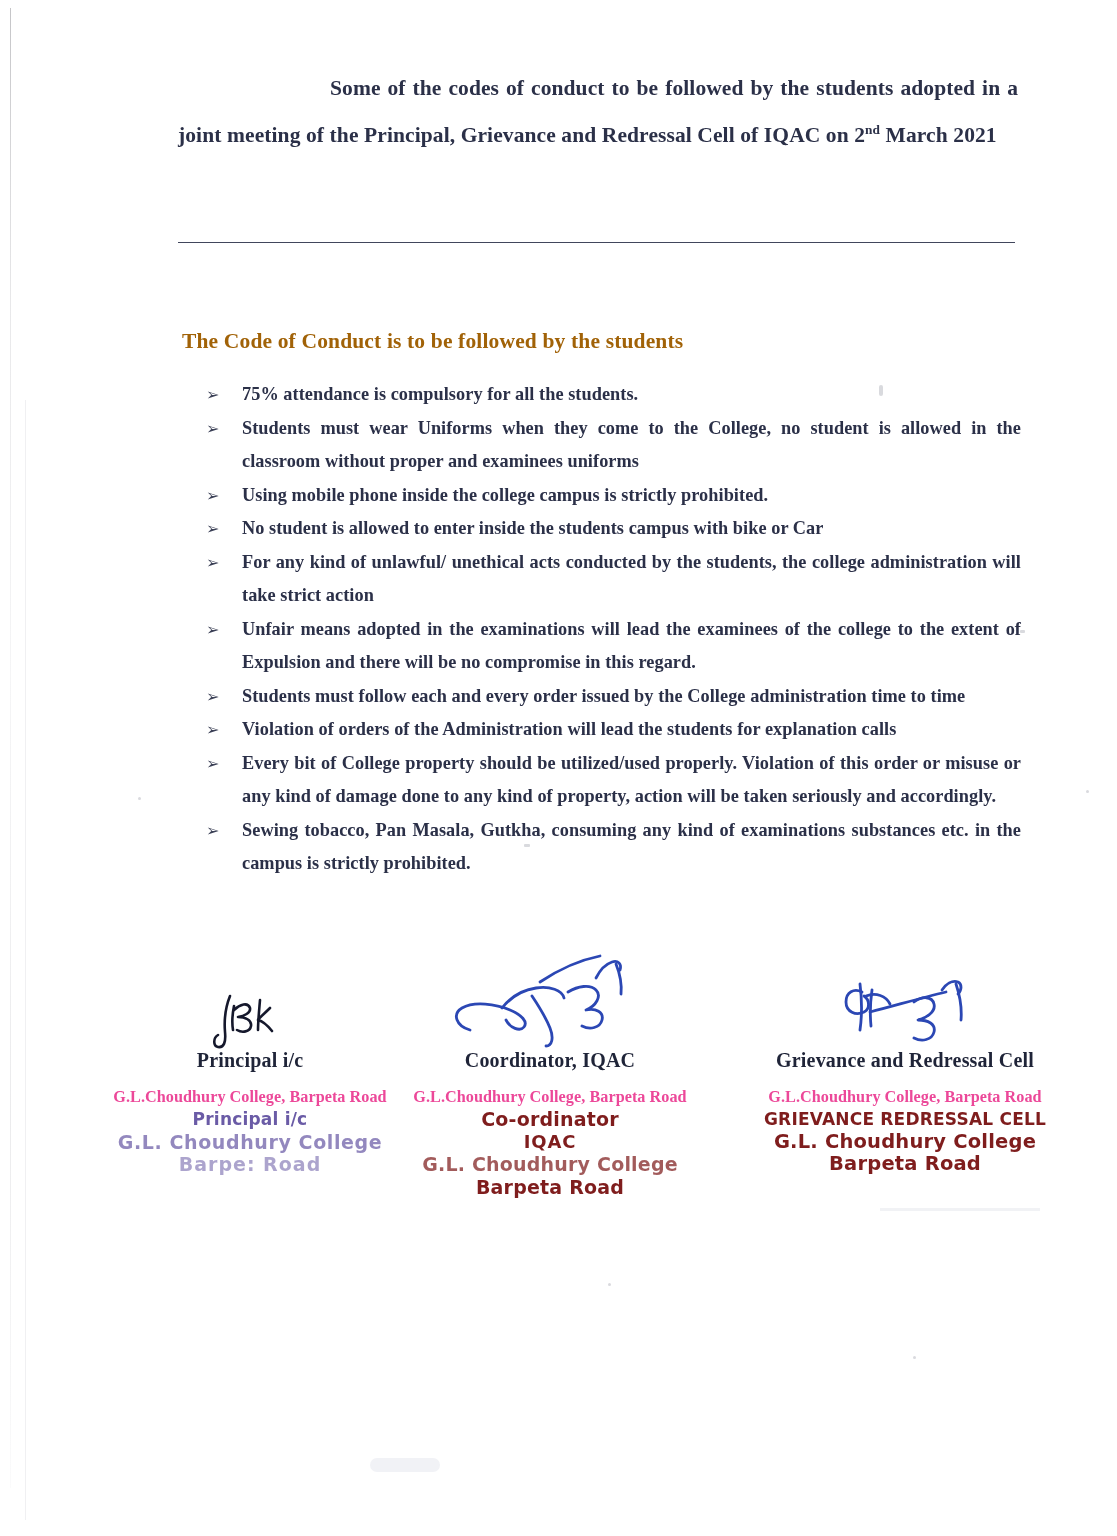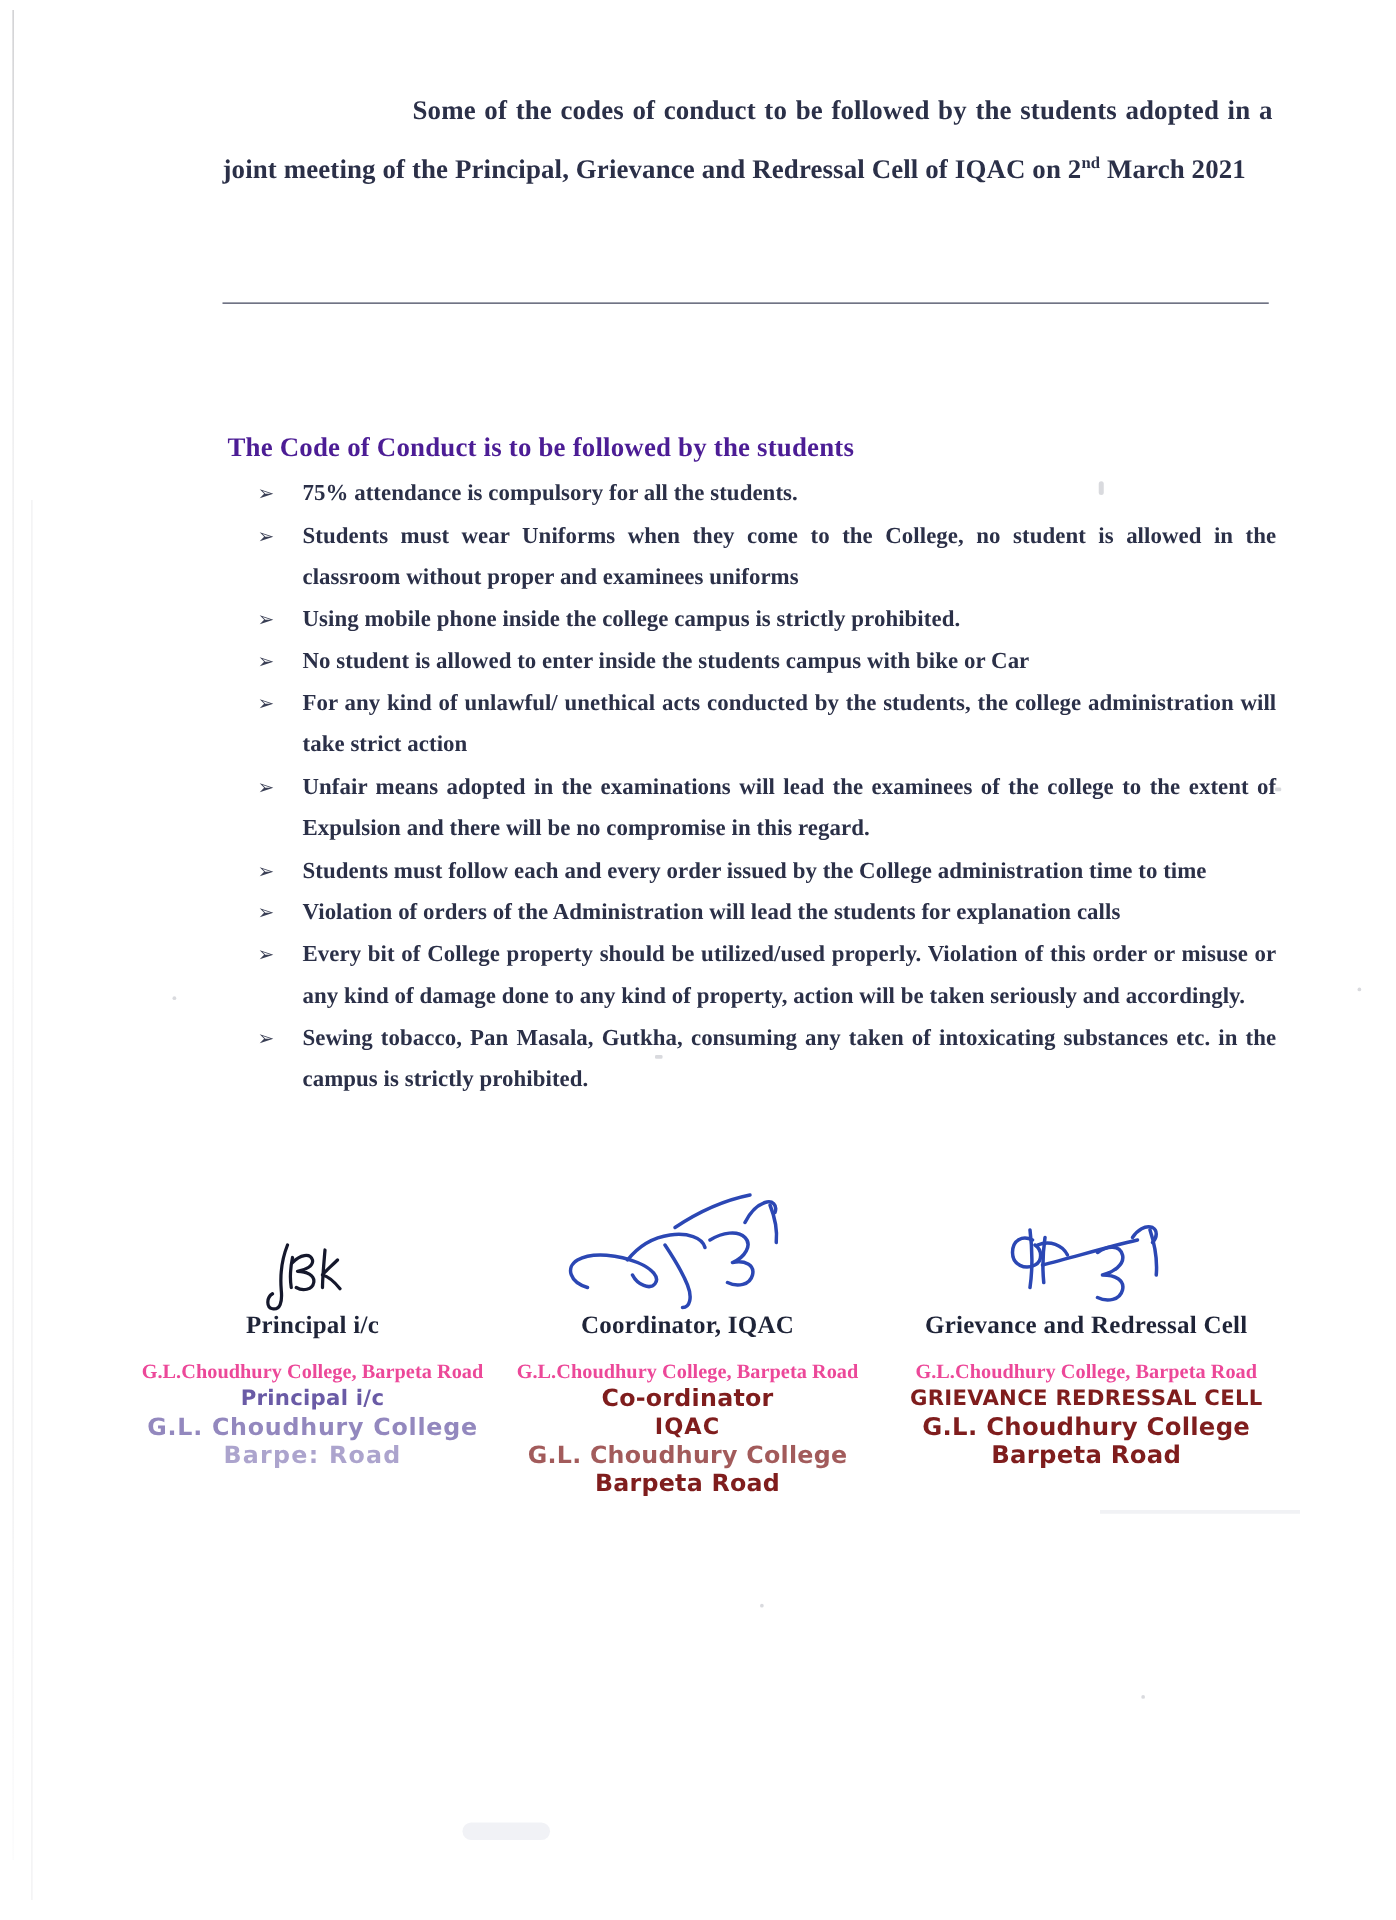--- a/index.html
+++ b/index.html
@@ -82,22 +82,22 @@
     top: 242px;
     width: 837px;
     height: 0;
     border-top: 1.6px solid #41465c;
   }
 
   
   .section-heading {
     position: absolute;
     left: 182px;
-    top: 346px;
-    color: #4c1d95;
+    top: 329px;
+    color: #a16207;
     font-size: 21.5px;
     font-weight: bold;
     letter-spacing: 0.15px;
     white-space: nowrap;
   }
 
   
   .rules-list {
     position: absolute;
     left: 206px;
@@ -138,21 +138,21 @@
     top: 990px;
     width: 1117px;
     height: 230px;
   }
   .sig-block {
     position: absolute;
     text-align: center;
   }
   .sig-block.b1 { left: 100px; width: 300px; }
   .sig-block.b2 { left: 400px; width: 300px; }
-  .sig-block.b3 { left: 704px; width: 330px; }
+  .sig-block.b3 { left: 740px; width: 330px; }
 
   .sig-scribble {
     position: relative;
     height: 58px;
   }
   .sig-scribble svg { position: absolute; left: 50%; transform: translateX(-50%); top: 0; overflow: visible; }
 
   .sig-title {
     color: #1f2438;
     font-size: 20px;
@@ -265,21 +265,21 @@
         <span>Violation of orders of the Administration will lead the students for explanation calls</span>
       </li>
 
       <li class="rule-item">
         <span class="rule-marker">➢</span>
         <span>Every bit of College property should be utilized/used properly. Violation of this order or misuse or any kind of damage done to any kind of property, action will be taken seriously and accordingly.</span>
       </li>
 
       <li class="rule-item">
         <span class="rule-marker">➢</span>
-        <span>Sewing tobacco, Pan Masala, Gutkha, consuming any taken of intoxicating substances etc. in the campus is strictly prohibited.</span>
+        <span>Sewing tobacco, Pan Masala, Gutkha, consuming any kind of examinations substances etc. in the campus is strictly prohibited.</span>
       </li>
 
     </ul>
 
     <div class="sig-row">
 
       <div class="sig-block b1">
         <div class="sig-scribble">
           <svg width="120" height="62" viewBox="0 0 120 62" fill="none" stroke="#15182c" stroke-width="2.6" stroke-linecap="round" stroke-linejoin="round">
             <path d="M40 6 C36 16 34 30 35 42 C36 52 34 58 28 57 C23 56 23 48 28 45"></path>

